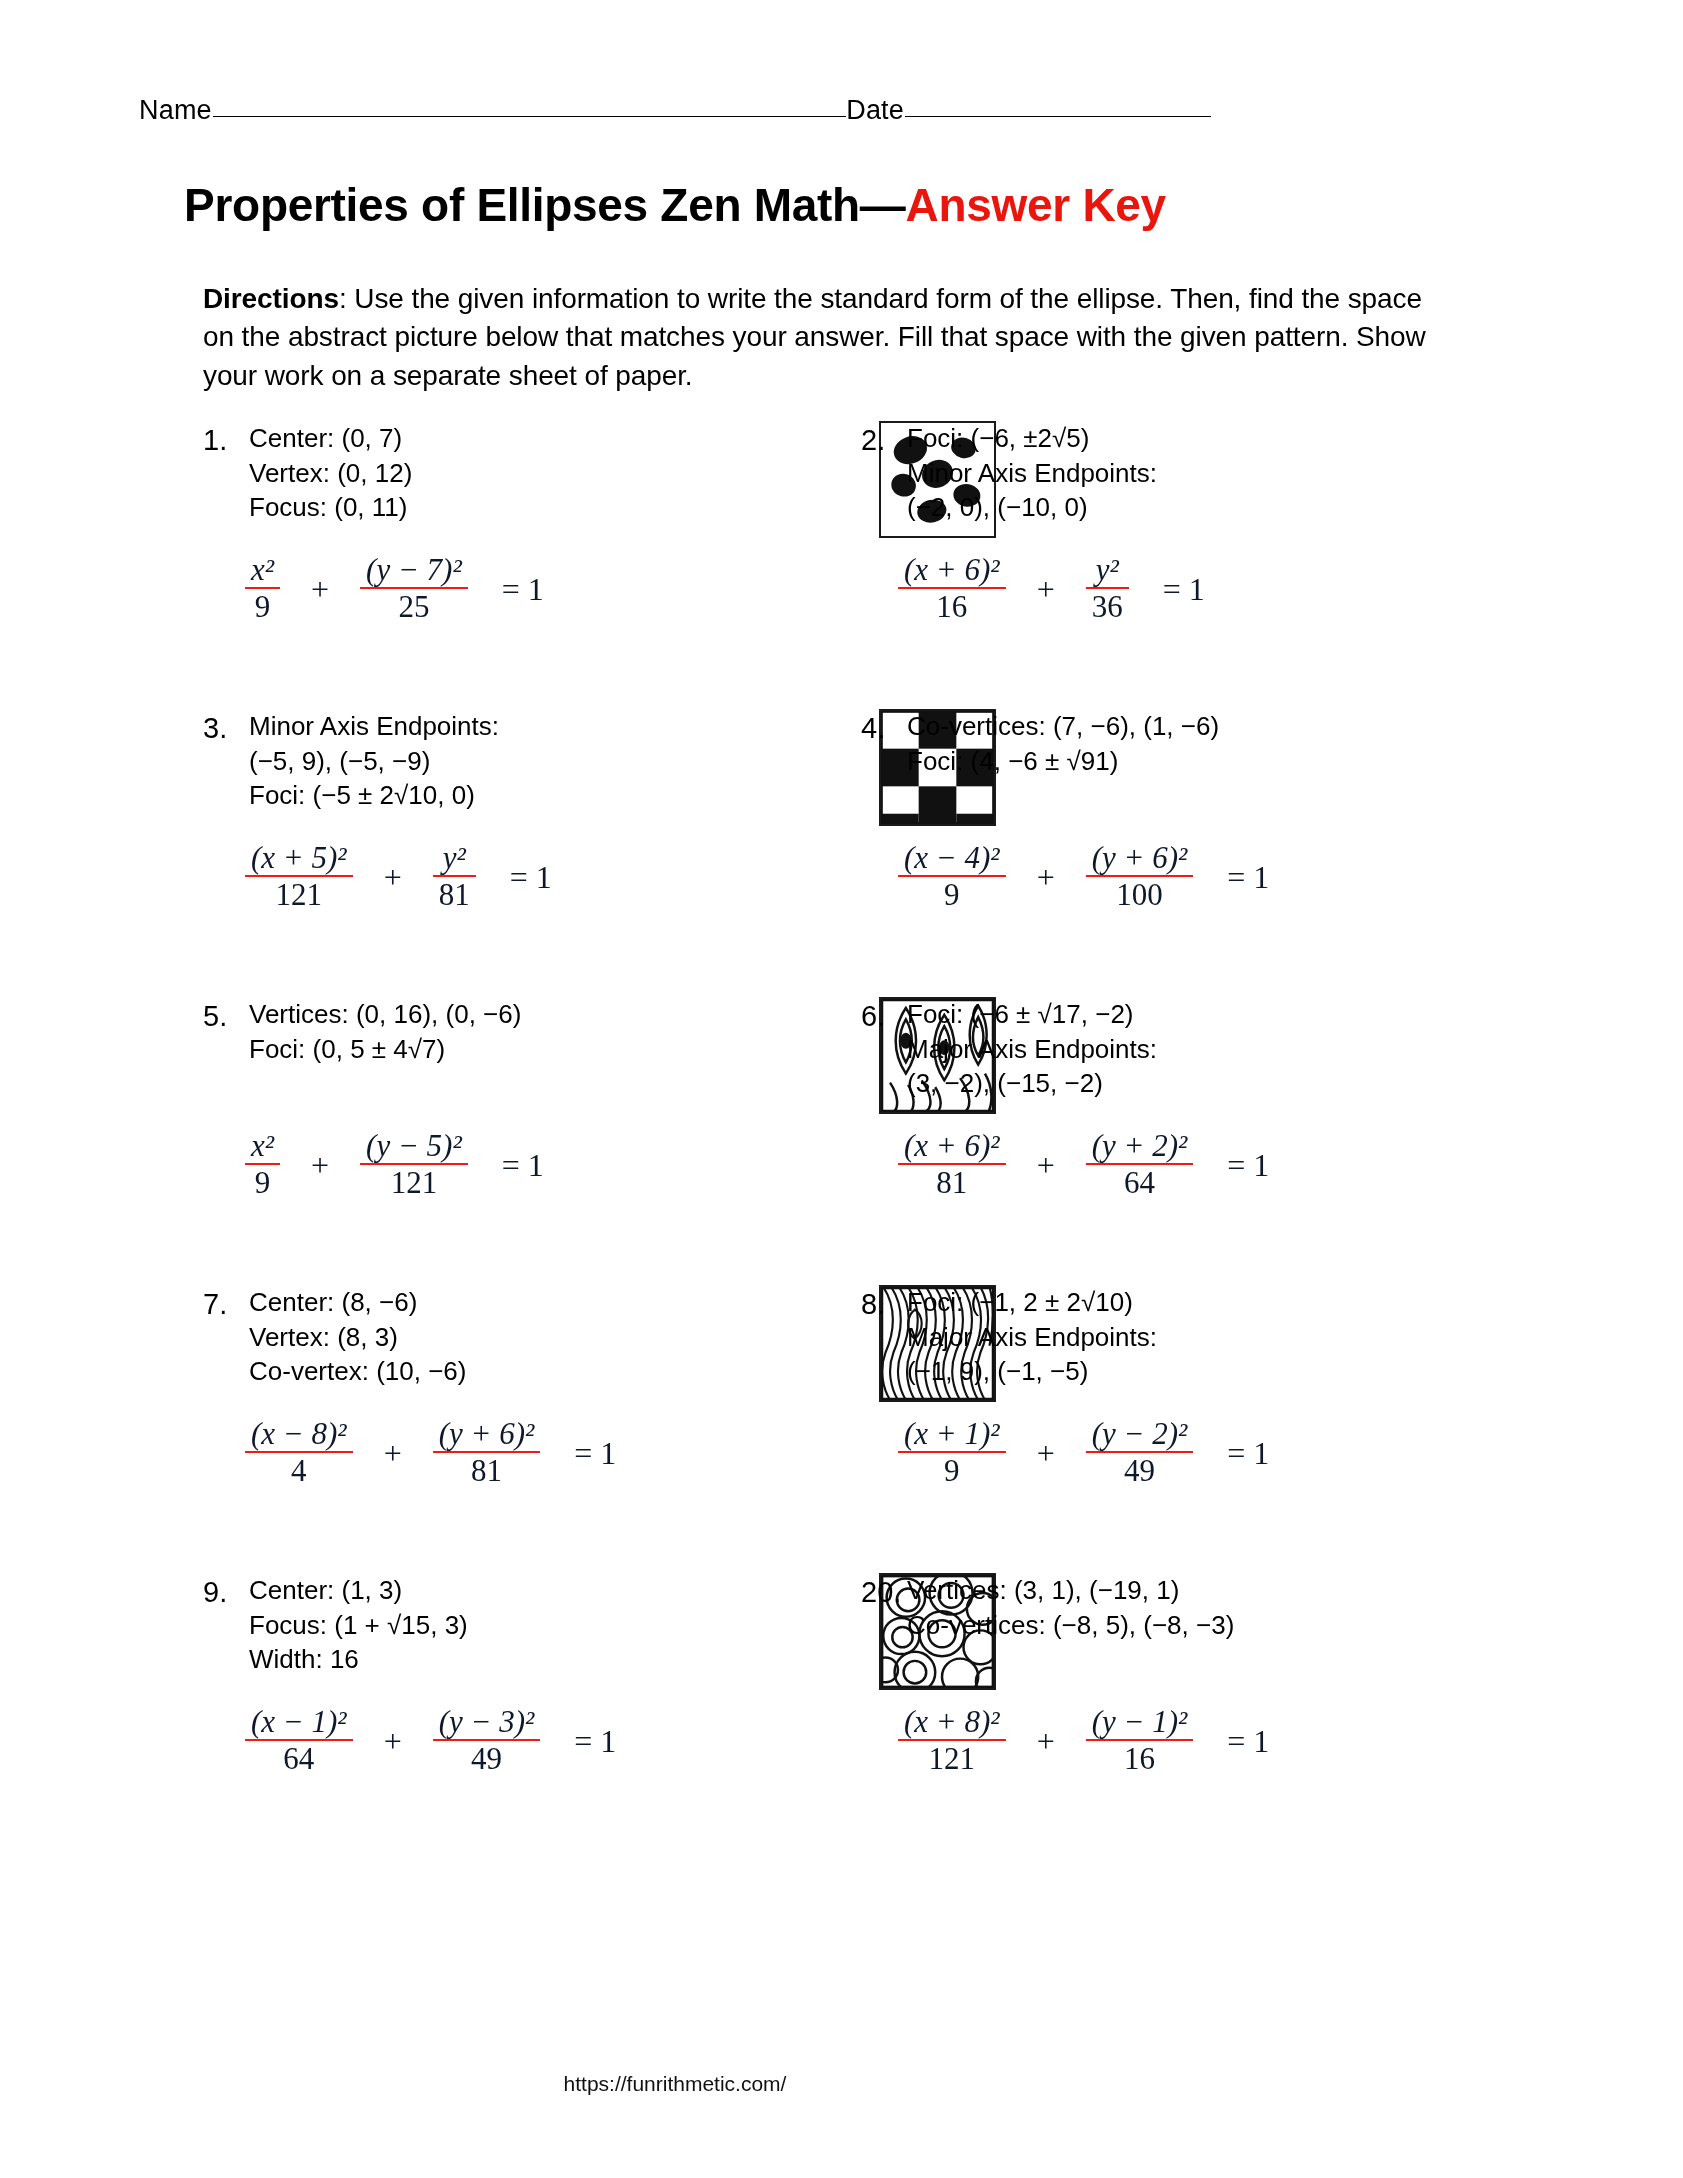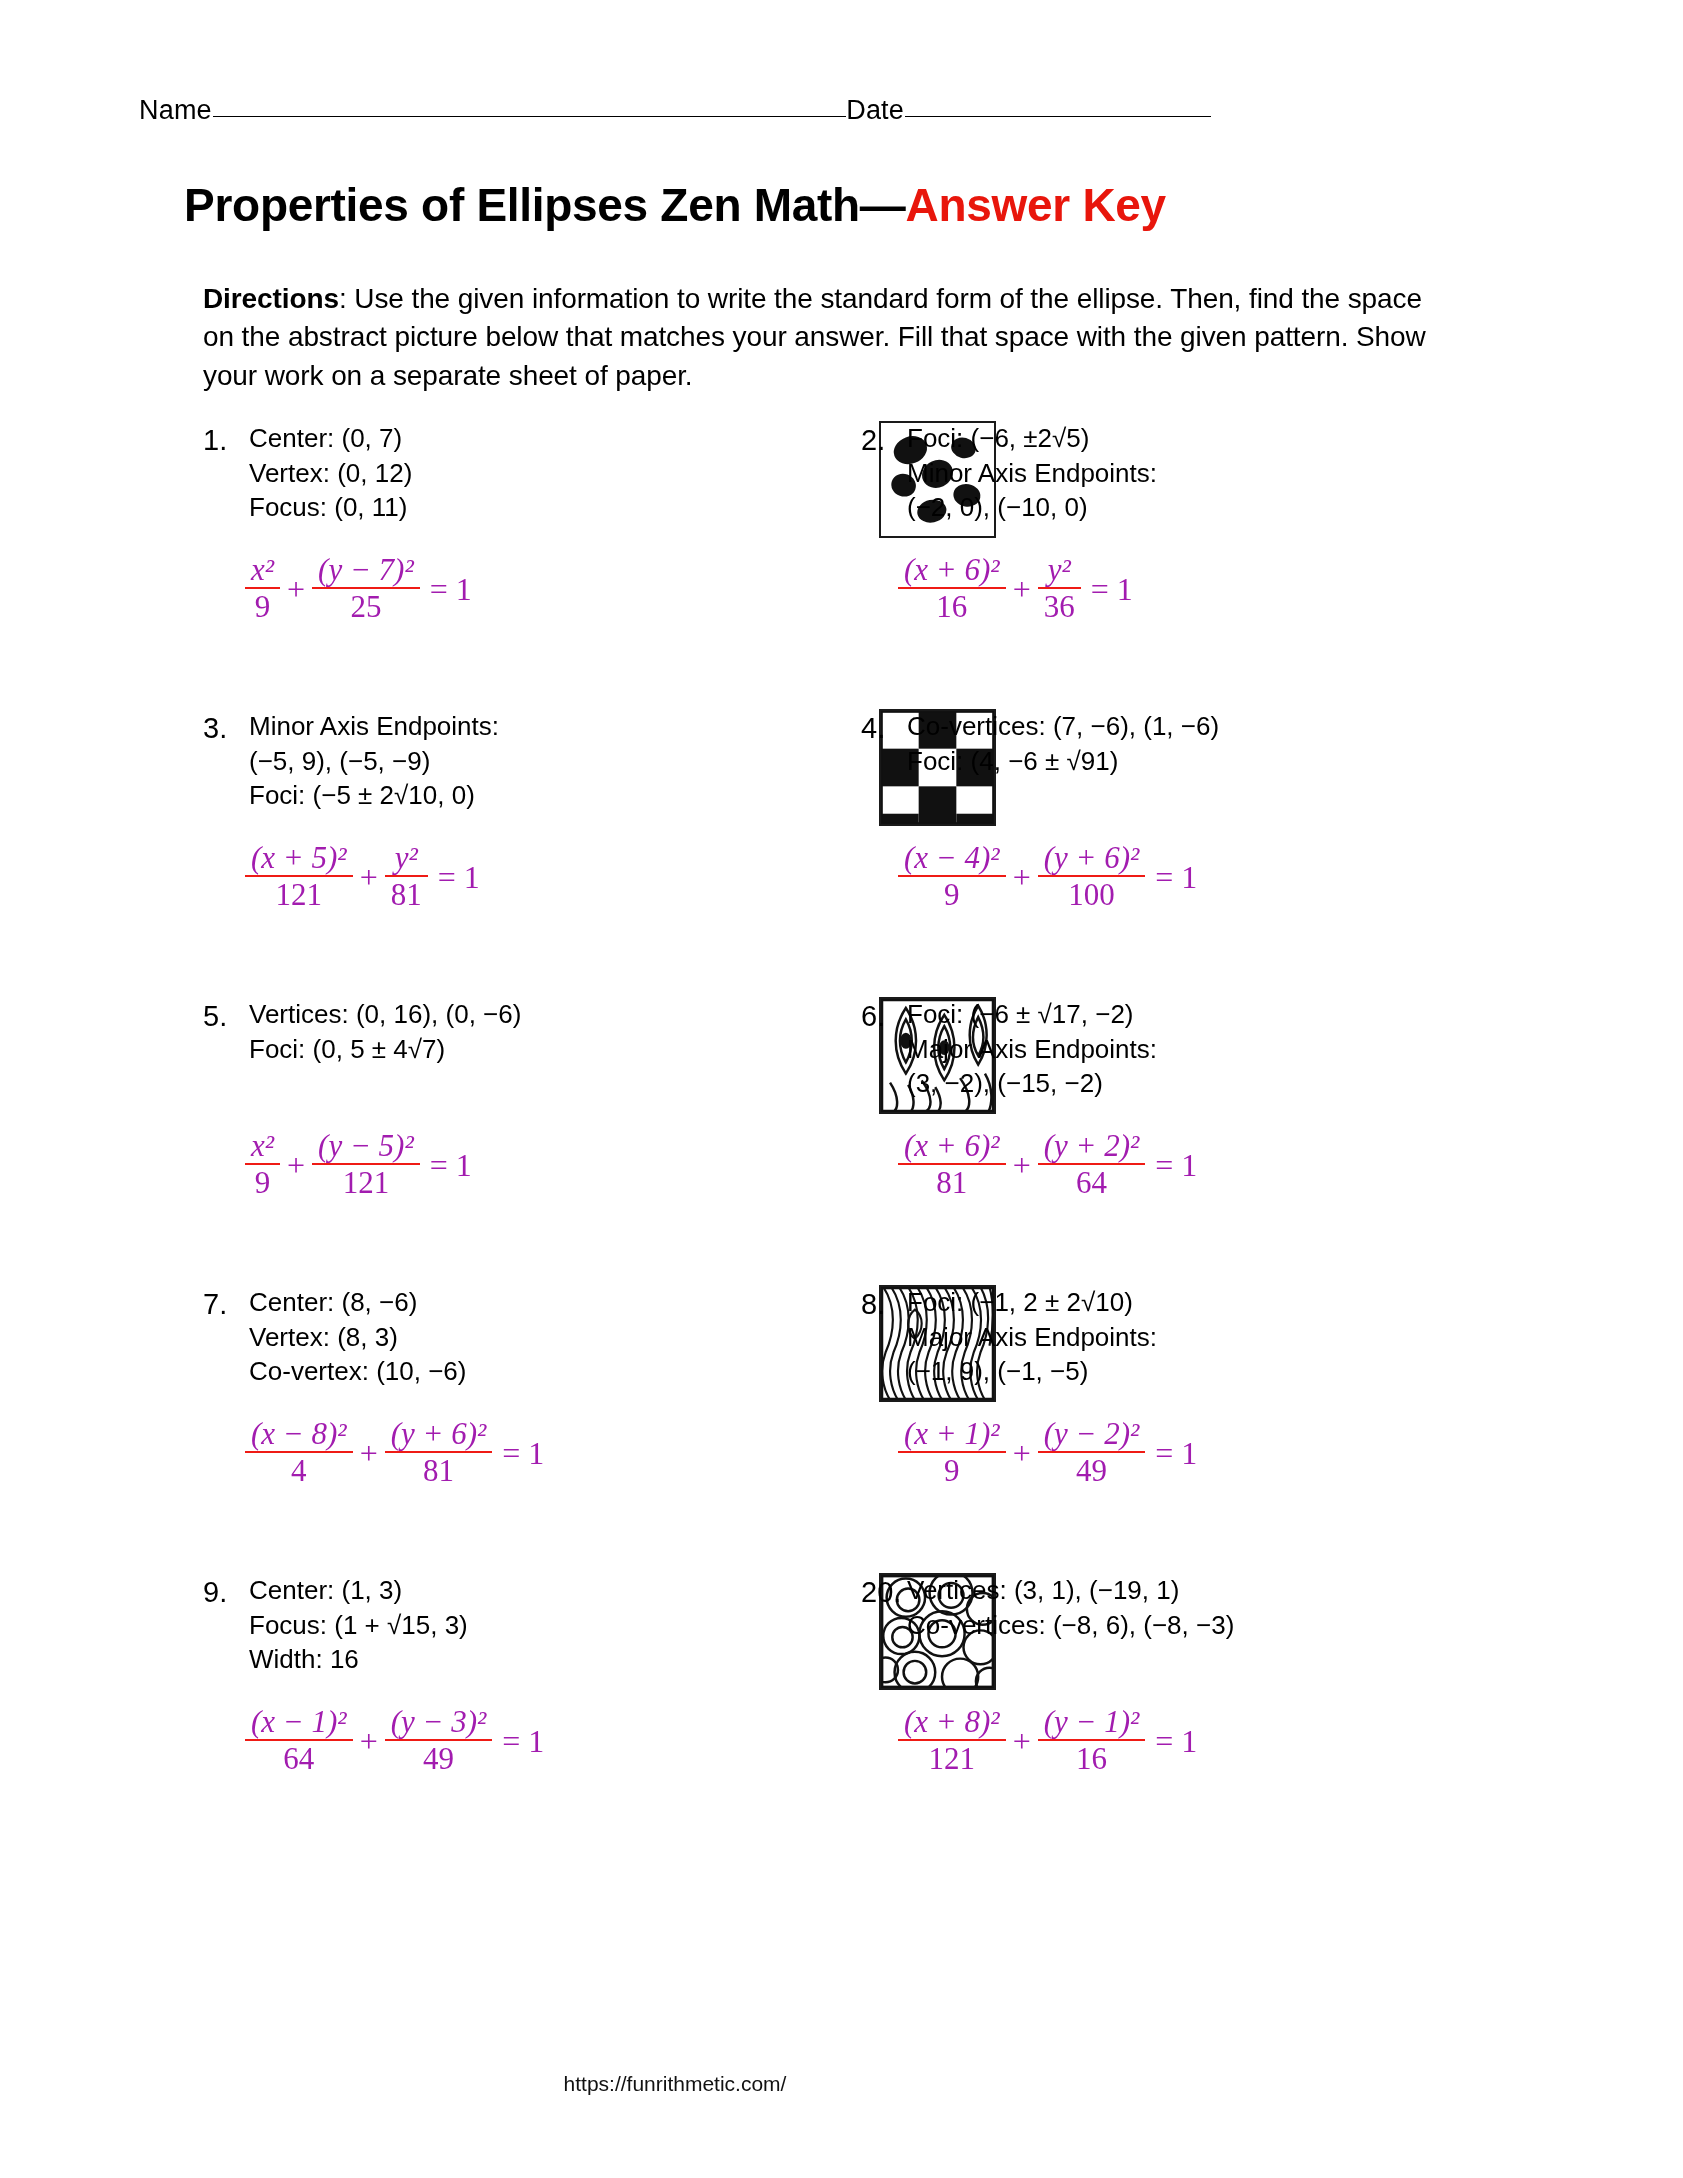--- a/index.html
+++ b/index.html
@@ -109,25 +109,26 @@
     font-family: "Liberation Sans", sans-serif;
     font-size: 26px;
     line-height: 1.33;
     white-space: nowrap;
   }
   .pbody .ln { display: block; }
 
   
   .answer {
     position: absolute;
-    color: #a21caf;
+    color: #0f172a;
     font-family: "Liberation Serif", serif;
     display: flex;
     align-items: center;
     font-size: 31px;
+    gap: 24px;
   }
   .prob.left  .answer { left: 40px;  top: 132px; }
   .prob.right .answer { left: 35px;  top: 132px; }
 
   .frac {
     display: inline-flex;
     flex-direction: column;
     align-items: center;
     vertical-align: middle;
     margin: 0 2px;
@@ -540,21 +541,21 @@
             <rect x="1" y="1" width="98" height="98" fill="none" stroke="#111" stroke-width="2.2"></rect>
           </svg>
         </div>
       </div>
 
       <div class="prob right">
         <div class="phead">
           <div class="pnum wide">20.</div>
           <div class="pbody">
             <span class="ln">Vertices: (3, 1), (−19, 1)</span>
-            <span class="ln">Co-vertices: (−8, 6), (−8, −3)</span>
+            <span class="ln">Co-vertices: (−8, 5), (−8, −3)</span>
           </div>
         </div>
         <div class="answer">
           <span class="frac">
             <span class="num">(x + 8)²</span>
             <span class="bar"></span>
             <span class="den">121</span>
           </span>
           <span class="op">+</span>
           <span class="frac">

